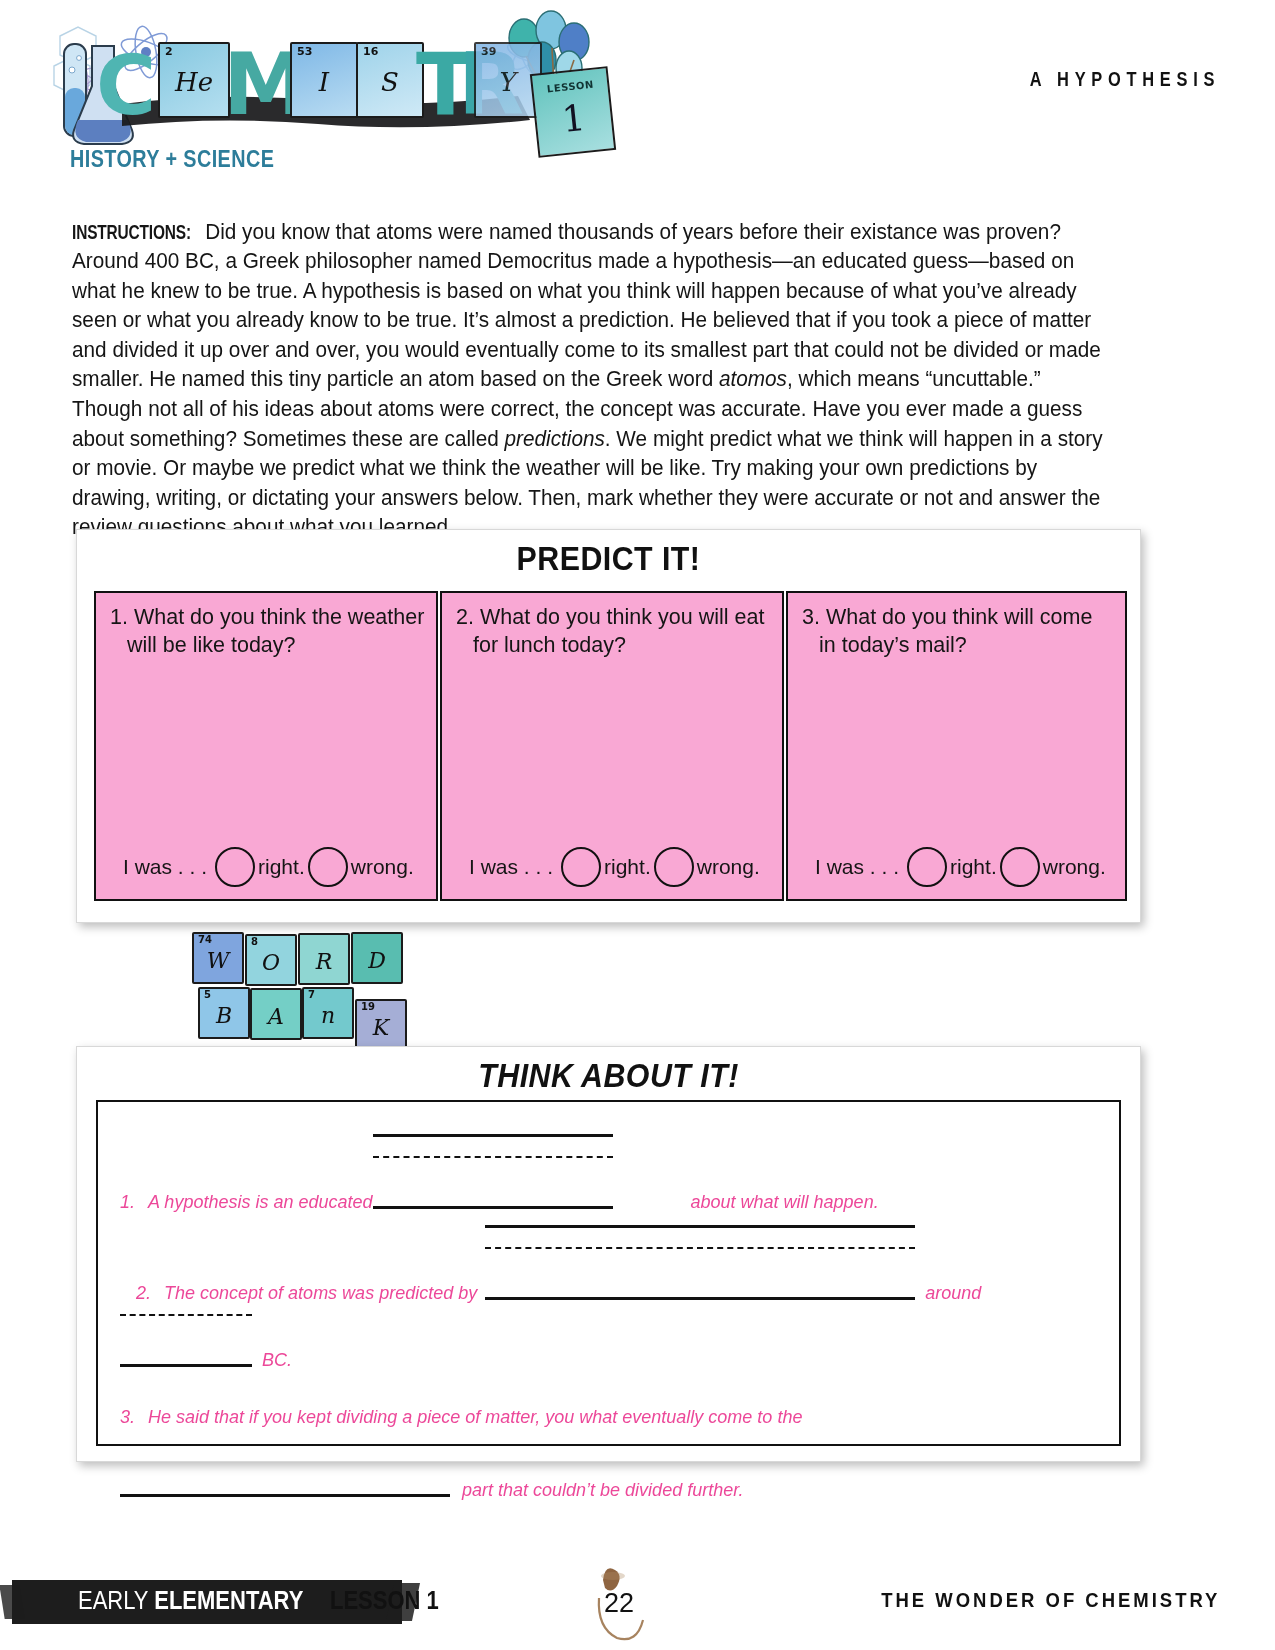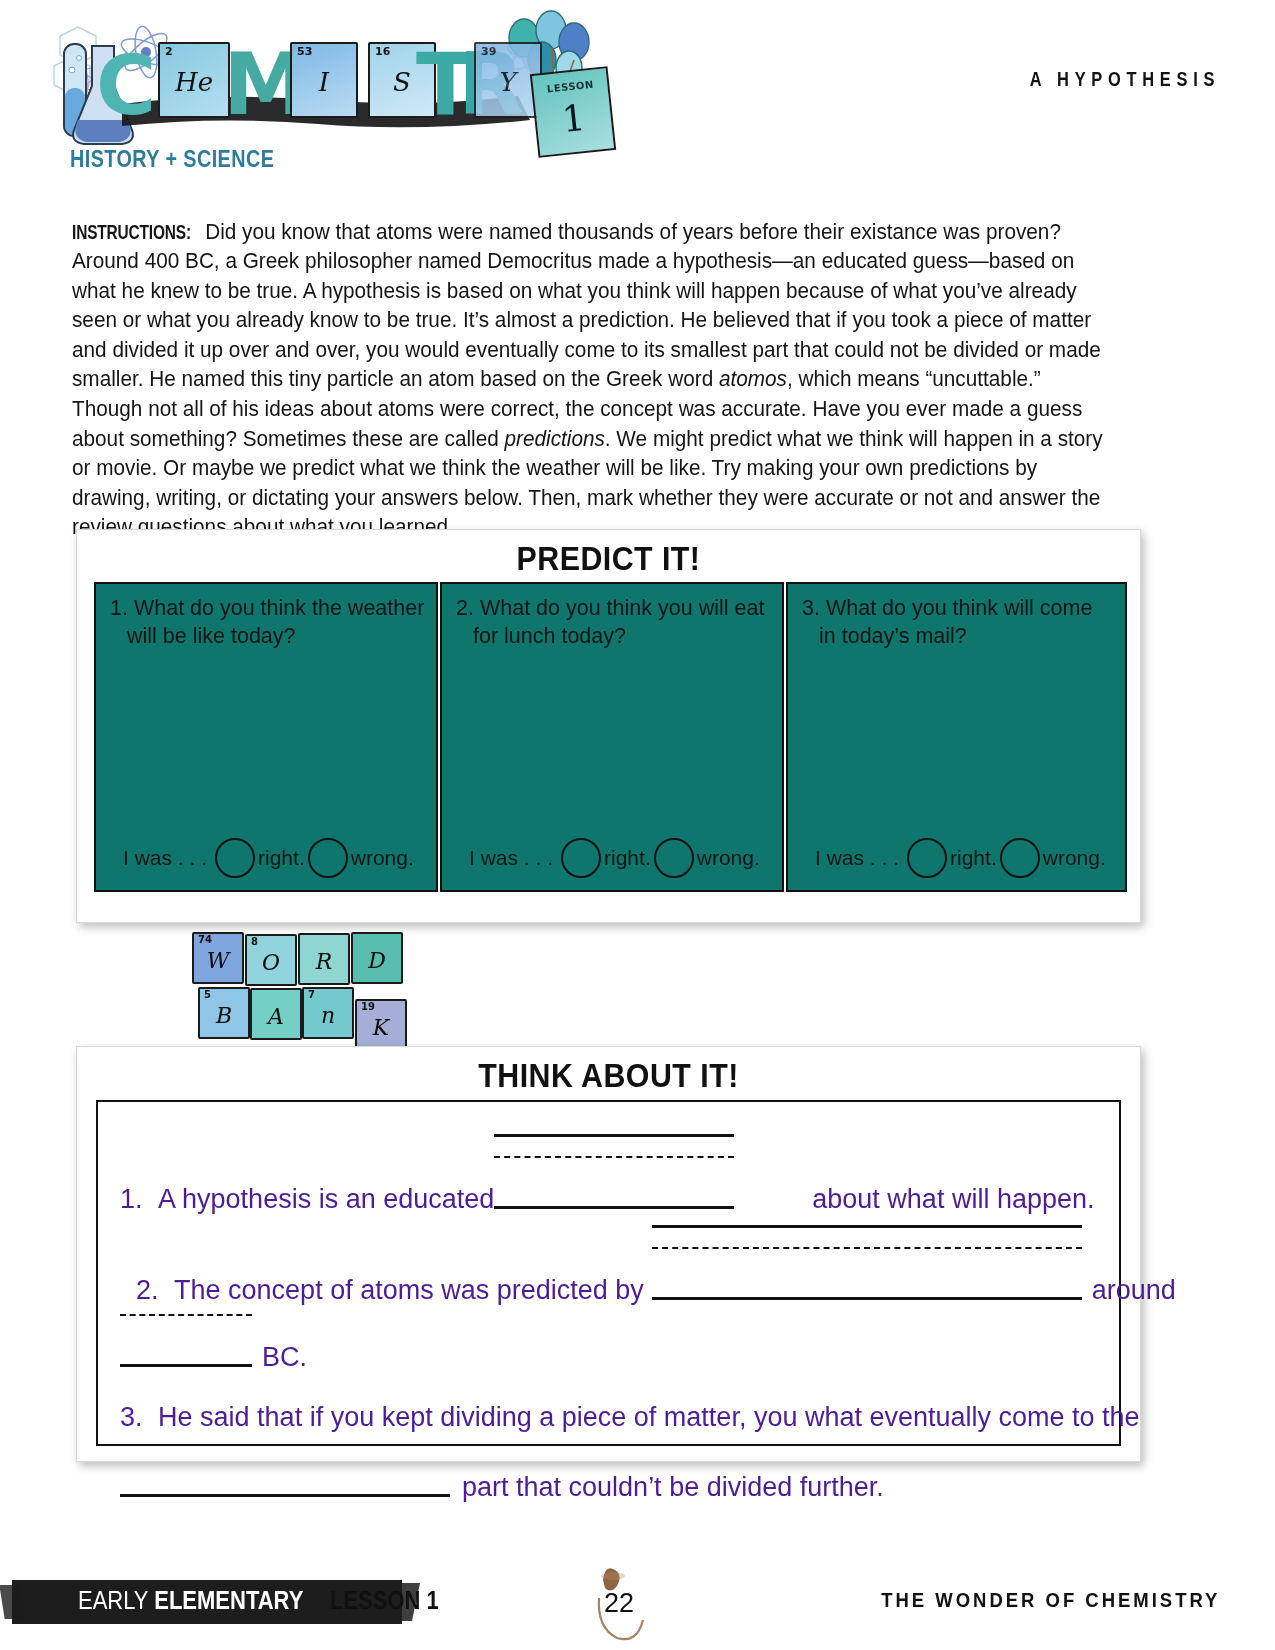--- a/index.html
+++ b/index.html
@@ -59,21 +59,21 @@
   }
   .panel-title{
     text-align:center;font-weight:bold;color:#111;
     font-family:"Liberation Sans",sans-serif;
     transform:scaleX(0.92);
   }
 
   
   #predict-panel{left:76px;top:529px;width:1063px;height:392px;}
   #predict-title{position:absolute;left:0;top:10px;width:100%;font-size:33px;letter-spacing:0.5px;}
-  .pbox{position:absolute;top:52px;height:306px;border:2px solid #111;background:#0f766e;}
+  .pbox{position:absolute;top:61px;height:306px;border:2px solid #111;background:#f9a8d4;}
   .pbox .q{
     position:absolute;left:14px;top:10px;right:10px;
     font-size:21.5px;line-height:28px;color:#151515;
   }
   .pbox .q .hang{display:block;padding-left:17px;text-indent:-17px;}
   .ans-row{
     position:absolute;left:10px;right:8px;bottom:12px;
     display:flex;align-items:center;font-size:21px;color:#151515;white-space:nowrap;
   }
   .ans-row .lbl{margin-right:5px;margin-left:17px;}
@@ -89,26 +89,26 @@
   }
   .wb-tile .n{position:absolute;left:4px;top:0px;font-size:10px;font-weight:bold;font-family:"DejaVu Sans",sans-serif;color:#111;}
   .wb-tile .c{position:absolute;left:0;right:0;top:50%;transform:translateY(-42%);text-align:center;
     font-size:22px;font-style:italic;font-family:"DejaVu Serif",serif;color:#111;}
   .wb-words{
     position:absolute;left:450px;top:968px;width:690px;height:40px;
     font-size:25px;color:#151515;display:flex;justify-content:space-between;align-items:center;
   }
 
   
-  #think-panel{left:76px;top:1046px;width:1063px;height:414px;}
+  #think-panel{left:76px;top:1046px;width:1063px;height:414px;font-style:italic;}
   #think-title{position:absolute;left:0;top:10px;width:100%;font-size:33px;letter-spacing:0.5px;}
   #think-inner{
     position:absolute;left:19px;top:53px;width:1021px;height:342px;border:2px solid #111;background:#fff;
   }
-  .tq{position:absolute;font-size:27px;color:#4c1d95;line-height:30px;white-space:nowrap;}
+  .tq{position:absolute;font-size:18px;color:#ec4899;line-height:30px;white-space:nowrap;}
 
   
   .blank{
     position:relative;display:inline-block;vertical-align:baseline;height:30px;
   }
   .blank .topline{position:absolute;left:0;right:0;top:-44px;border-top:3px solid #111;}
   .blank .midline{position:absolute;left:0;right:0;top:-22px;border-top:2.5px dashed #111;}
   .blank .botline{position:absolute;left:0;right:0;bottom:-1px;border-top:3px solid #111;}
 
   
@@ -213,21 +213,21 @@
       <div class="tile" style="left:140px;top:34px;width:68px;height:72px;background:linear-gradient(150deg,#86c8e0,#b5dff0);">
         <span class="num">2</span>
         <span class="ch">He</span>
       </div>
       <div class="bigletter" style="left:205px;top:26px;font-size:86px;color:#46a9a2;">M</div>
 
       <div class="tile" style="left:272px;top:34px;width:64px;height:72px;background:linear-gradient(160deg,#7fb8e6,#b9dcf2);">
         <span class="num">53</span>
         <span class="ch">I</span>
       </div>
-      <div class="tile" style="left:350px;top:34px;width:64px;height:72px;background:linear-gradient(160deg,#9fd3ea,#cfe9f6);">
+      <div class="tile" style="left:338px;top:34px;width:64px;height:72px;background:linear-gradient(160deg,#9fd3ea,#cfe9f6);">
         <span class="num">16</span>
         <span class="ch">S</span>
       </div>
       <div class="bigletter" style="left:398px;top:26px;font-size:86px;color:#3ba9a4;">T</div>
       <div class="bigletter" style="left:440px;top:26px;font-size:86px;color:#3aa6a8;">R</div>
 
       <div class="tile" style="left:456px;top:34px;width:64px;height:72px;background:linear-gradient(160deg,#7fb3e4,#b3d6f0);opacity:.85;">
         <span class="num">39</span>
         <span class="ch">Y</span>
       </div>

